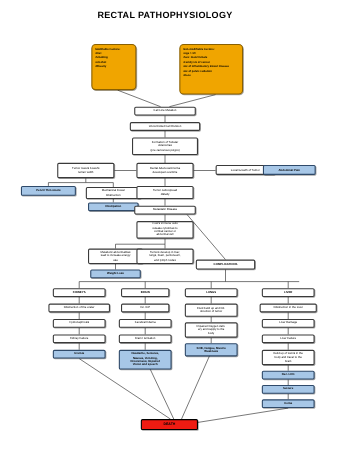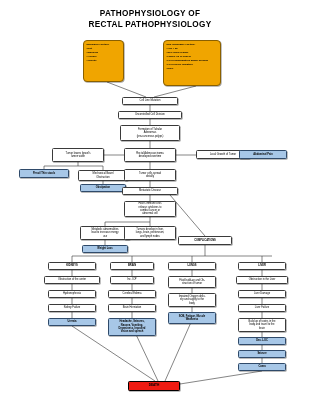--- a/index.html
+++ b/index.html
@@ -108,21 +108,20 @@
       <path d="M262,358 L262,363"></path>
 
       <path d="M72,326 L155,381"></path>
       <path d="M132,326 L158,381"></path>
       <path d="M192,320 L165,381"></path>
       <path d="M262,371 L180,384"></path>
     </g>
   </svg>
 
   <div class="title">
-    <div>PATHOPHYSIOLOGY OF</div>
     <div>RECTAL PATHOPHYSIOLOGY</div>
   </div>
 
   <div class="node gold" style="left:83px;top:40px;width:41px;height:42px;">
     <span class="t">Modifiable Factors:
 •Diet
 •Smoking
 •Alcohol
 •Obesity</span>
   </div>

